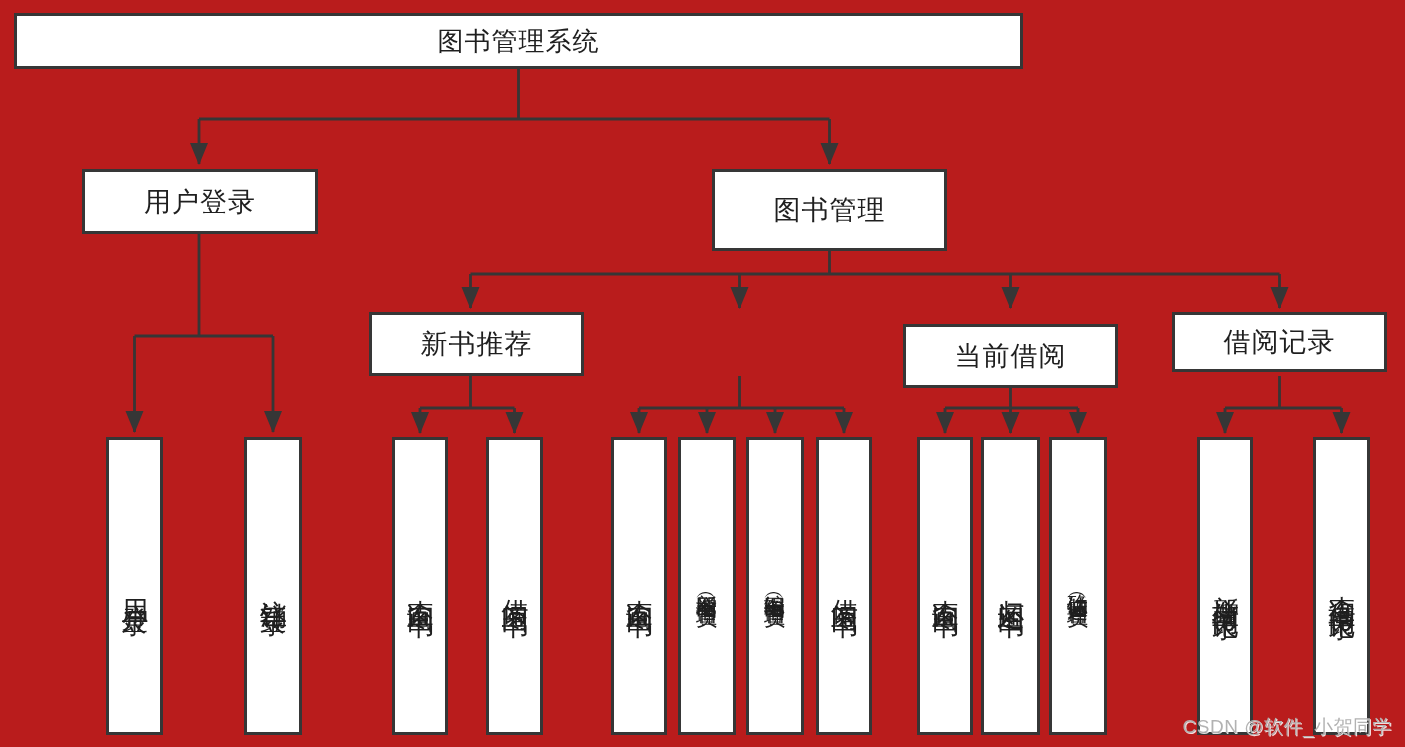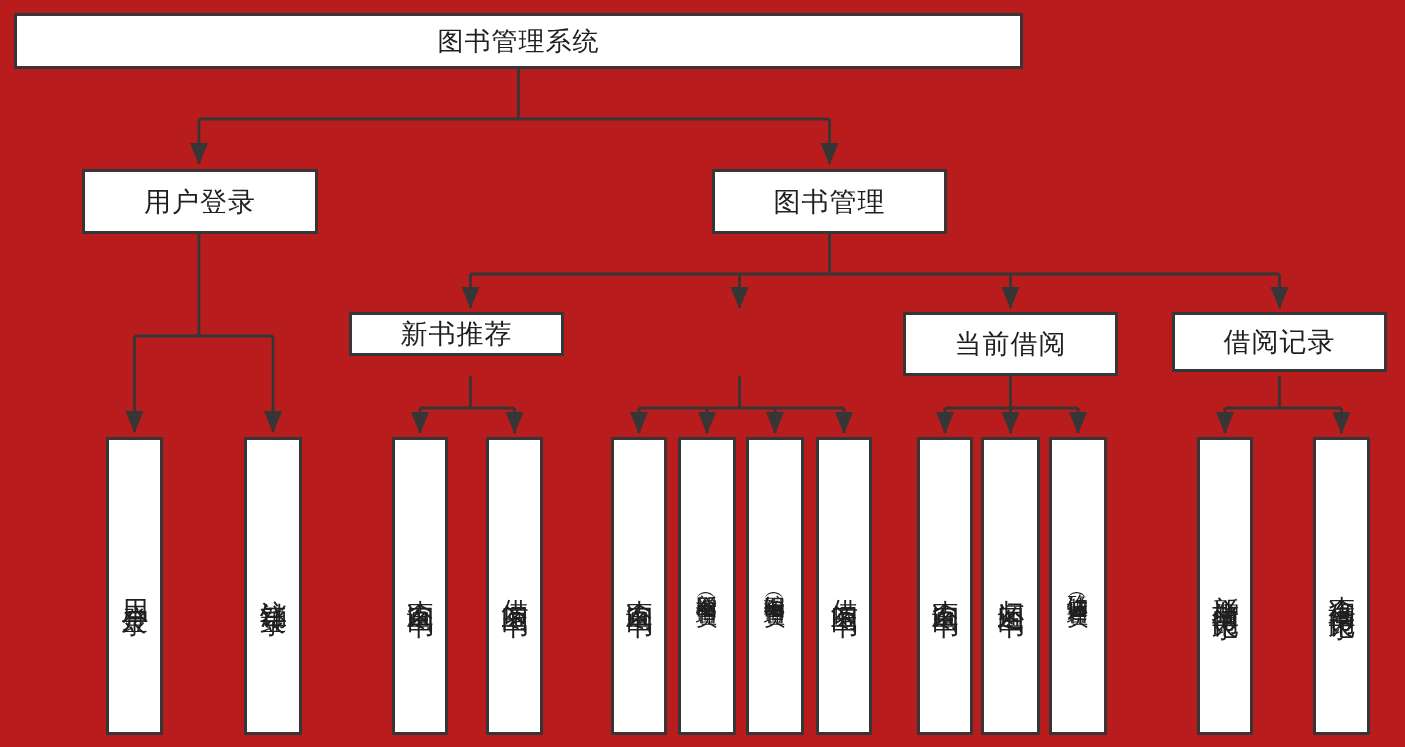--- a/index.html
+++ b/index.html
@@ -81,38 +81,39 @@
       <path d="M1279.5,376 V408"></path>
       <path d="M1225,408 H1341.5"></path>
       <path d="M1225,408 V433" marker-end="url(#arrow)"></path>
       <path d="M1341.5,408 V433" marker-end="url(#arrow)"></path>
     </g>
   </svg>
 
   <div class="hbox root" style="left:14px;top:13px;width:1009px;height:56px">图书管理系统</div>
 
   <div class="hbox" style="left:82px;top:169px;width:236px;height:65px">用户登录</div>
-  <div class="hbox" style="left:712px;top:169px;width:235px;height:65px">图书管理</div>
+  <div class="hbox" style="left:712px;top:169px;width:235px;height:82px">图书管理</div>
 
-  <div class="hbox" style="left:349px;top:312px;width:215px;height:44px">新书推荐</div>
-  <div class="hbox" style="left:903px;top:312px;width:215px;height:64px">当前借阅</div>
+  <div class="hbox" style="left:369px;top:312px;width:215px;height:64px">新书推荐</div>
+  <div class="hbox" style="left:903px;top:324px;width:215px;height:64px">当前借阅</div>
   <div class="hbox" style="left:1172px;top:312px;width:215px;height:60px">借阅记录</div>
 
   <div class="vbox" style="left:106px;width:57px">用户登录</div>
   <div class="vbox" style="left:244px;width:58px">注销登录</div>
 
   <div class="vbox" style="left:392px;width:56px">查询图书</div>
   <div class="vbox" style="left:486px;width:57px">借阅图书</div>
 
   <div class="vbox" style="left:611px;width:56px">查询图书</div>
   <div class="vbox small" style="left:678px;width:58px">新增图书（管理员）</div>
   <div class="vbox small" style="left:746px;width:58px">编辑图书（管理员）</div>
   <div class="vbox" style="left:816px;width:56px">借阅图书</div>
 
   <div class="vbox" style="left:917px;width:56px">查询图书</div>
   <div class="vbox" style="left:981px;width:59px">归还图书</div>
   <div class="vbox small" style="left:1049px;width:58px">确认归还（管理员）</div>
 
   <div class="vbox" style="left:1197px;width:56px">新增借阅记录</div>
   <div class="vbox" style="left:1313px;width:57px">查询借阅记录</div>
 
+  <div class="watermark">CSDN @软件_小贺同学</div>
 
 </div>
 
 </body></html>

